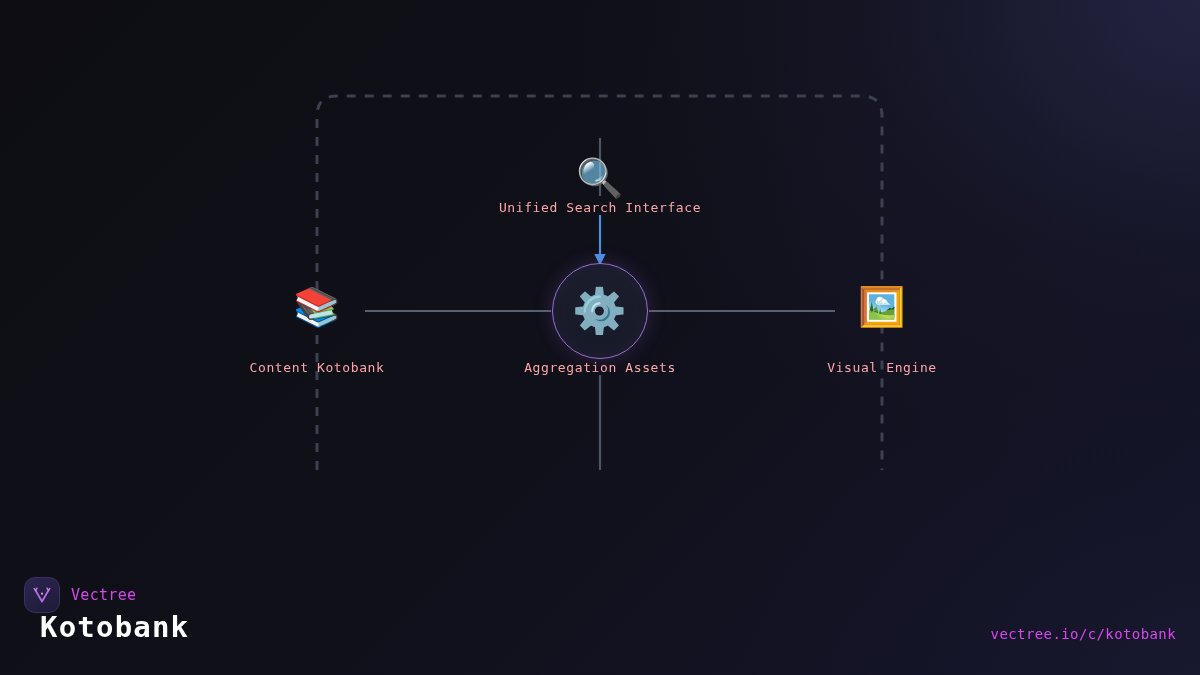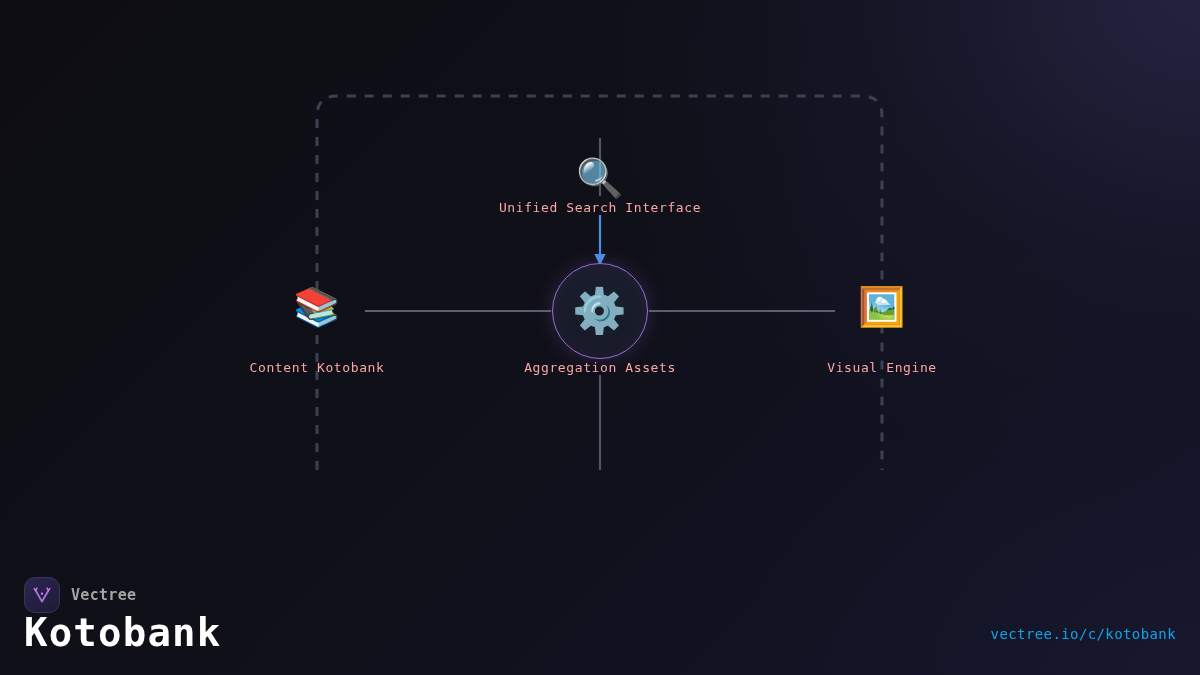--- a/index.html
+++ b/index.html
@@ -98,41 +98,41 @@
     border-radius: 11px;
     background: linear-gradient(150deg, #2b2550 0%, #1d1b36 100%);
     border: 1px solid #3a3260;
     display: flex;
     align-items: center;
     justify-content: center;
   }
   #brand-name {
     font-family: "DejaVu Sans Mono", "Liberation Mono", monospace;
     font-size: 15px;
-    font-weight: bold;
-    color: #a3a3a3;
+    font-weight: normal;
+    color: #d946ef;
     letter-spacing: 0.3px;
   }
   #page-title {
     position: absolute;
-    left: 24px;
+    left: 40px;
     top: 50px;
     font-family: "DejaVu Sans Mono", "Liberation Mono", monospace;
-    font-size: 39px;
+    font-size: 29px;
     font-weight: bold;
     color: #ffffff;
     letter-spacing: 1.2px;
   }
   #footer-url {
     position: absolute;
     right: 24px;
     bottom: 33px;
     font-family: "DejaVu Sans Mono", "Liberation Mono", monospace;
     font-size: 14px;
-    color: #0ea5e9;
+    color: #d946ef;
     letter-spacing: 0.4px;
   }
 </style>
 </head>
 <body>
 
 <div id="diagram-canvas">
 
   <svg id="diagram-svg" viewBox="0 0 1200 560" xmlns="http://www.w3.org/2000/svg">
 

